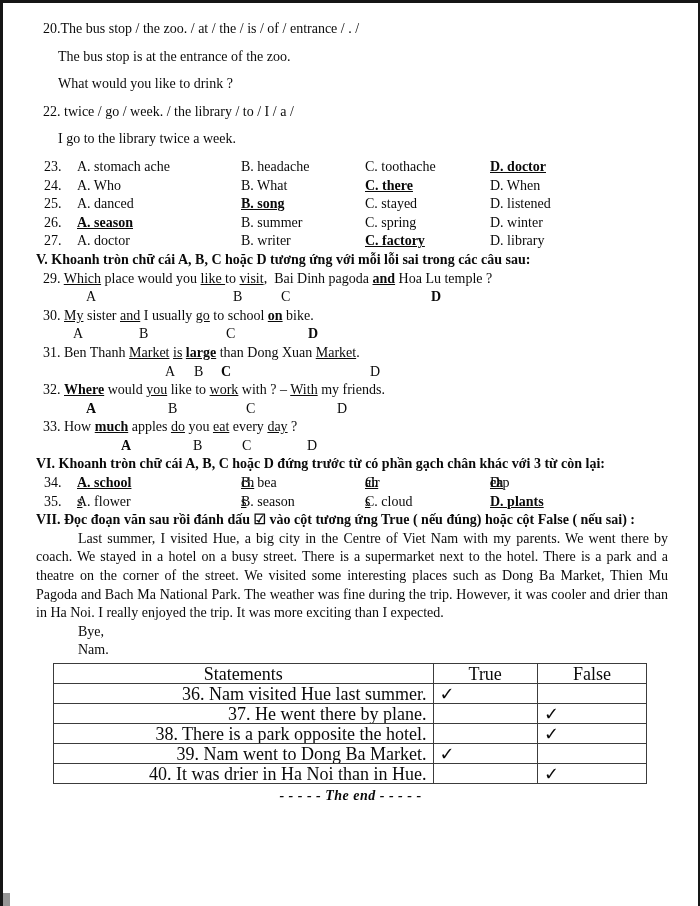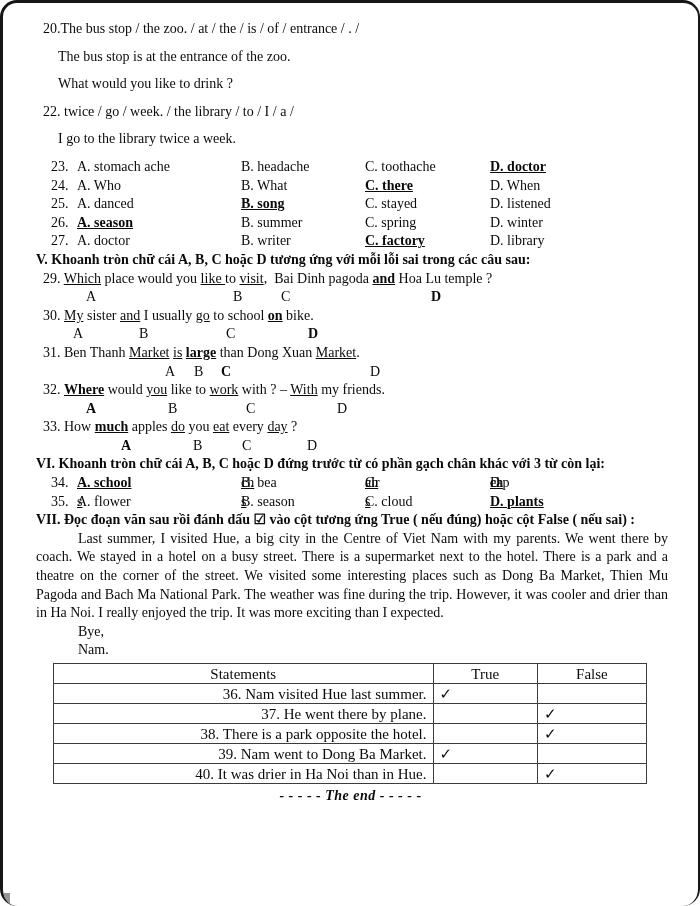--- a/index.html
+++ b/index.html
@@ -10,49 +10,48 @@
     background:#ffffff;
     border-top:3px solid #161616;
     border-left:3px solid #161616;
     border-right:2px solid #161616;
     padding:17px 30px 0 30px;
     overflow:hidden;
     font-family:"Liberation Serif","DejaVu Serif",serif;
     font-size:14px;
     line-height:18.6px;
     color:#0a0a0a;
-    border-radius:17px;
   }
   .u { text-decoration:underline; }
   .b { font-weight:bold; }
   .q-line { margin-left:10px; white-space:pre-wrap; margin-bottom:9px; }
   .ans-line { margin-left:25px; font-weight:normal; white-space:pre-wrap; margin-bottom:9px; }
   .sec-head { margin-left:3px; font-weight:bold; white-space:pre-wrap; }
   .opt-row { position:relative; height:18.6px; }
   .opt-row span { position:absolute; top:0; white-space:pre; }
-  .pos-num { left:18px; }
+  .pos-num { left:11px; }
   .pos-a { left:44px; }
   .pos-b { left:208px; }
   .pos-c { left:332px; }
   .pos-d { left:457px; }
   .v-line { margin-left:10px; white-space:pre-wrap; }
   .letter-row { position:relative; height:18.6px; }
   .letter-row span { position:absolute; top:0; }
   .salutation, .closing { margin-left:45px; }
   .passage { margin-left:3px; margin-right:0; text-align:justify; text-indent:42px; }
   table.tf {
     border-collapse:collapse;
     width:594px;
     margin-left:20px;
     margin-top:3px;
     table-layout:fixed;
   }
   table.tf th, table.tf td {
     border:1px solid #3c3c3c;
-    font-size:15px;
+    font-size:18px;
     line-height:18px;
     height:19px;
     padding:0 6px;
     font-weight:normal;
     overflow:hidden;
   }
   table.tf th { text-align:center; }
   td.stmt { text-align:right; }
   td.chk { text-align:left; padding-left:9px; font-size:14px; }
   .col-stmt { width:64%; }

